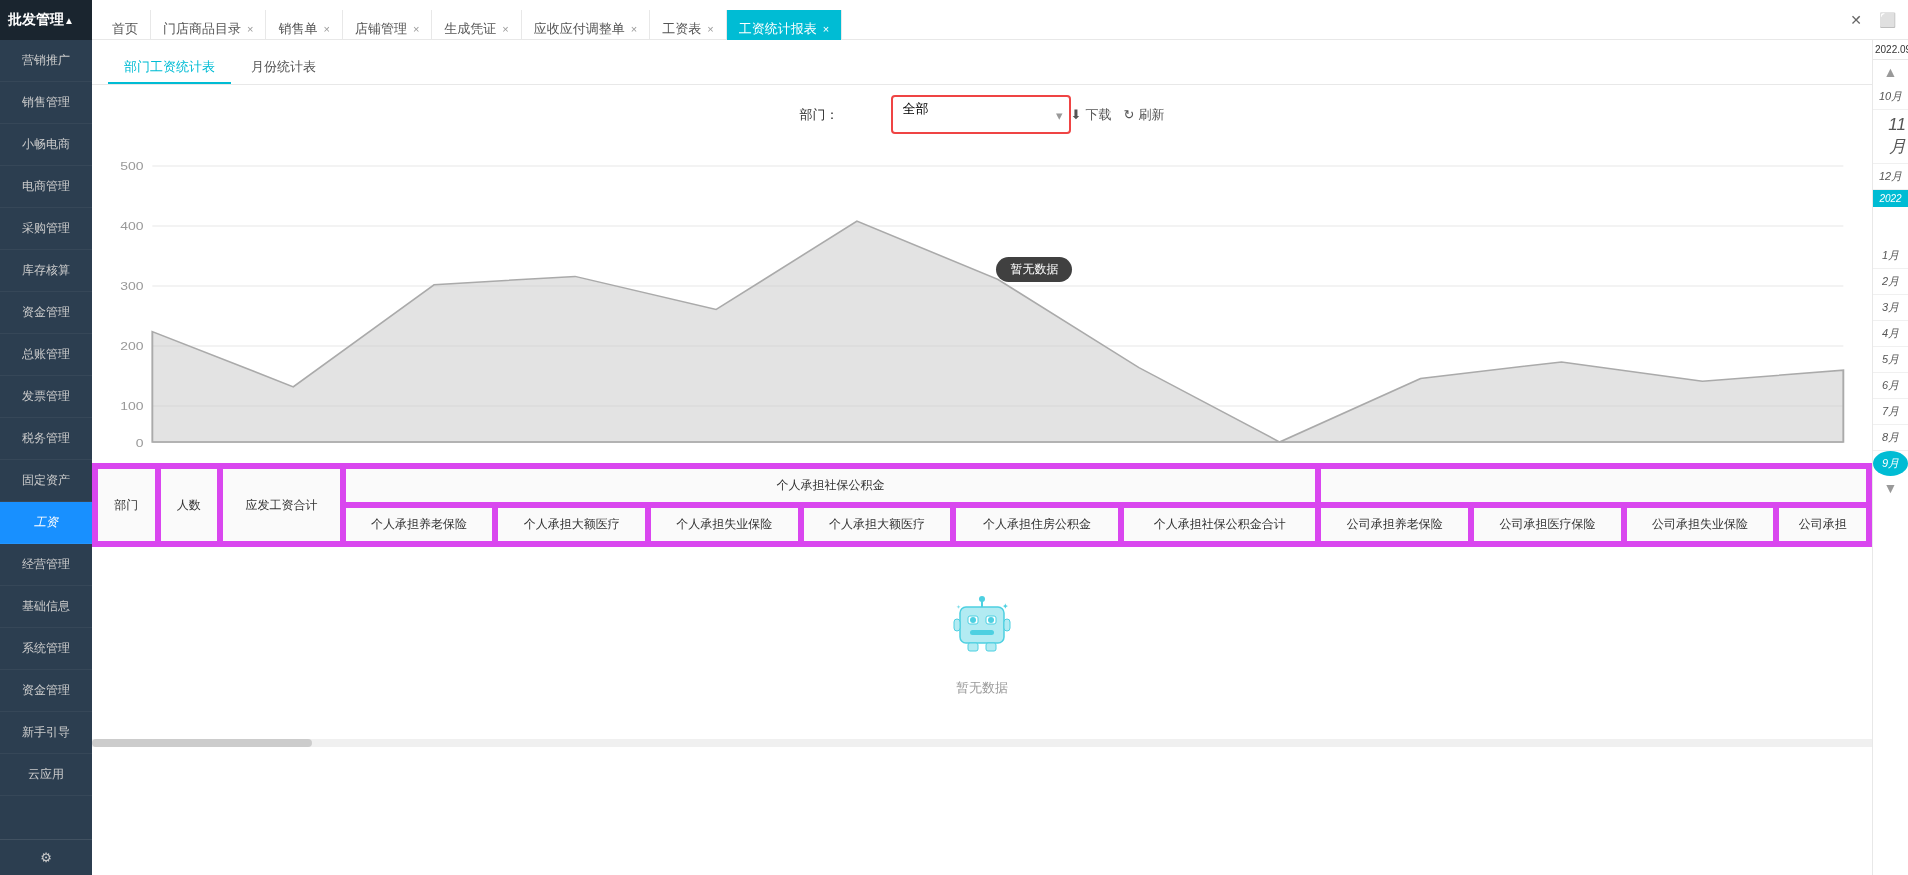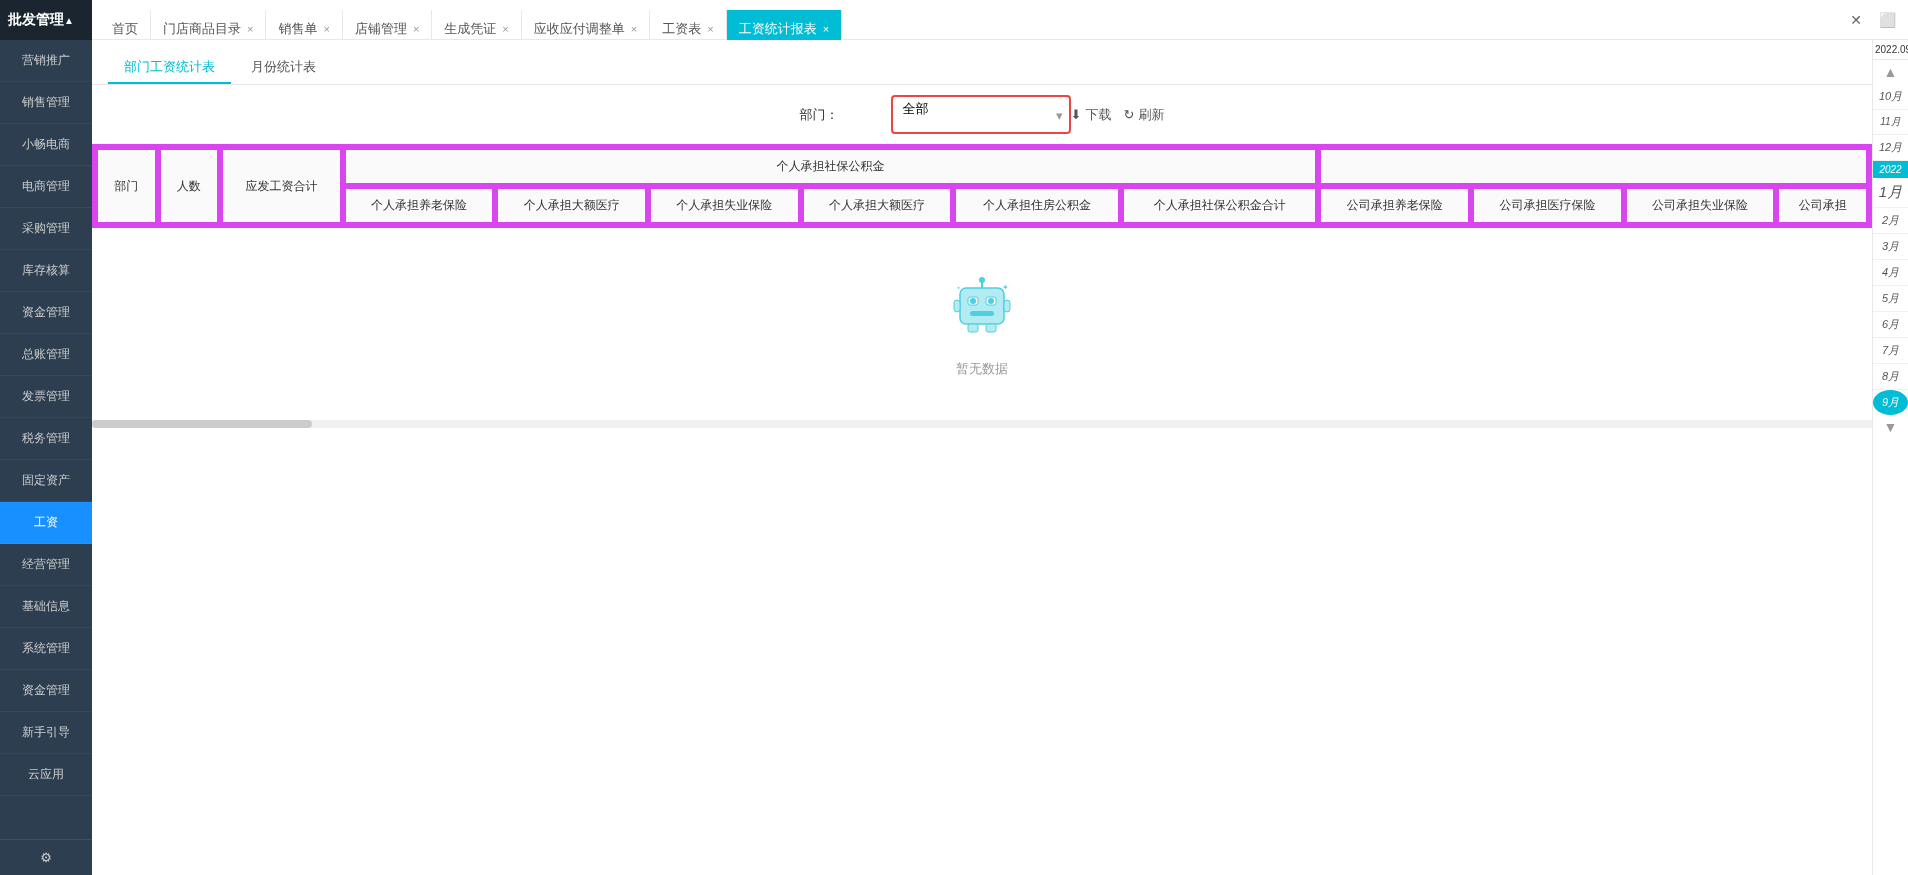--- a/index.html
+++ b/index.html
@@ -26,21 +26,21 @@
     }
     .sidebar-header-arrow { font-size: 10px; }
     .sidebar-item {
       color: #ccc;
       padding: 12px 8px;
       text-align: center;
       cursor: pointer;
       font-size: 12px;
       border-bottom: 1px solid rgba(255,255,255,0.05);
     }
-    .sidebar-item.active { background: #1890ff; color: #fff; }
+    .sidebar-item.active { background: #1890ff; color: #fff; font-style: italic; }
     .sidebar-bottom {
       margin-top: auto;
       border-top: 1px solid rgba(255,255,255,0.1);
       padding: 10px;
       text-align: center;
       color: #ccc;
       cursor: pointer;
     }
 
     
@@ -330,20 +330,43 @@
             <span>⬇</span>
             <span>下载</span>
           </div>
           <div class="toolbar-btn">
             <span>↻</span>
             <span>刷新</span>
           </div>
         </div>
       </div>
 
+      <div class="chart-area">
+        <div class="chart-svg-container">
+          <svg width="100%" height="300" viewBox="0 0 1380 300" preserveAspectRatio="none">
+
+            <text x="28" y="18" font-size="11" fill="#999" text-anchor="end">500</text>
+            <text x="28" y="78" font-size="11" fill="#999" text-anchor="end">400</text>
+            <text x="28" y="138" font-size="11" fill="#999" text-anchor="end">300</text>
+            <text x="28" y="198" font-size="11" fill="#999" text-anchor="end">200</text>
+            <text x="28" y="258" font-size="11" fill="#999" text-anchor="end">100</text>
+            <text x="28" y="295" font-size="11" fill="#999" text-anchor="end">0</text>
+
+            <line x1="35" y1="14" x2="1370" y2="14" stroke="#e8e8e8" stroke-width="1"></line>
+            <line x1="35" y1="74" x2="1370" y2="74" stroke="#e8e8e8" stroke-width="1"></line>
+            <line x1="35" y1="134" x2="1370" y2="134" stroke="#e8e8e8" stroke-width="1"></line>
+            <line x1="35" y1="194" x2="1370" y2="194" stroke="#e8e8e8" stroke-width="1"></line>
+            <line x1="35" y1="254" x2="1370" y2="254" stroke="#e8e8e8" stroke-width="1"></line>
+            <line x1="35" y1="290" x2="1370" y2="290" stroke="#999" stroke-width="1"></line>
+
+            <polygon points="35,290 35,179.6 146.25,234.8 257.5,132.7 368.75,124.4 480,157.5 591.25,69.2 702.5,127.3 813.75,215.5 925,290 1036.25,226.5 1147.5,209.9 1258.75,229.3 1370,218.2 1370,290" fill="rgba(200,200,200,0.5)" stroke="#aaa" stroke-width="1.5"></polygon>
+          </svg>
+          <div class="no-data-tooltip">暂无数据</div>
+        </div>
+      </div>
 
       <div class="table-container">
         <table class="data-table">
           <thead>
             <tr>
               <th rowspan="2">部门</th>
               <th rowspan="2">人数</th>
               <th rowspan="2">应发工资合计</th>
               <th colspan="6">个人承担社保公积金</th>
               <th colspan="4"></th>
@@ -394,24 +417,24 @@
           <div style="height:8px;background:#ccc;border-radius:4px;width:220px;margin-left:0;"></div>
         </div>
       </div>
     </div>
 
     <div class="right-sidebar">
       <div style="padding:4px 2px;font-size:10px;color:#333;text-align:center;border-bottom:1px solid #e8e8e8;width:100%;cursor:pointer;">2022.09</div>
       <div class="calendar-arrow">▲</div>
       <div id="calendar-months-container" style="width:100%;display:flex;flex-direction:column;align-items:center;font-style:italic;">
           <div style="font-size: 11px; color: rgb(85, 85, 85); padding: 5px 2px; text-align: center; width: 100%; cursor: pointer; border-bottom: 1px solid rgb(240, 240, 240);">10月</div>
-          <div style="font-size: 10px; color: rgb(85, 85, 85); padding: 5px 2px; text-align: center; width: 100%; cursor: pointer; border-bottom: 1px solid rgb(240, 240, 240);">11月</div>
+          <div style="font-size: 17px; color: rgb(85, 85, 85); padding: 5px 2px; text-align: right; width: 100%; cursor: pointer; border-bottom: 1px solid rgb(240, 240, 240);">11月</div>
           <div style="font-size: 11px; color: rgb(85, 85, 85); padding: 5px 2px; text-align: center; width: 100%; cursor: pointer; border-bottom: 1px solid rgb(240, 240, 240);">12月</div>
           <div style="background: rgb(0, 188, 212); color: rgb(255, 255, 255); font-size: 10px; padding: 3px 2px; text-align: center; width: 100%; cursor: pointer;">2022</div>
-          <div style="font-size: 15px; color: rgb(85, 85, 85); padding: 5px 2px; text-align: center; width: 100%; cursor: pointer; border-bottom: 1px solid rgb(240, 240, 240);">1月</div>
+          <div style="font-size: 11px; color: rgb(85, 85, 85); padding: 5px 2px; text-align: center; width: 100%; cursor: pointer; border-bottom: 1px solid rgb(240, 240, 240); margin-top: 36px;">1月</div>
           <div style="font-size: 11px; color: rgb(85, 85, 85); padding: 5px 2px; text-align: center; width: 100%; cursor: pointer; border-bottom: 1px solid rgb(240, 240, 240);">2月</div>
           <div style="font-size: 11px; color: rgb(85, 85, 85); padding: 5px 2px; text-align: center; width: 100%; cursor: pointer; border-bottom: 1px solid rgb(240, 240, 240);">3月</div>
           <div style="font-size: 11px; color: rgb(85, 85, 85); padding: 5px 2px; text-align: center; width: 100%; cursor: pointer; border-bottom: 1px solid rgb(240, 240, 240);">4月</div>
           <div style="font-size: 11px; color: rgb(85, 85, 85); padding: 5px 2px; text-align: center; width: 100%; cursor: pointer; border-bottom: 1px solid rgb(240, 240, 240);">5月</div>
           <div style="font-size: 11px; color: rgb(85, 85, 85); padding: 5px 2px; text-align: center; width: 100%; cursor: pointer; border-bottom: 1px solid rgb(240, 240, 240);">6月</div>
           <div style="font-size: 11px; color: rgb(85, 85, 85); padding: 5px 2px; text-align: center; width: 100%; cursor: pointer; border-bottom: 1px solid rgb(240, 240, 240);">7月</div>
           <div style="font-size: 11px; color: rgb(85, 85, 85); padding: 5px 2px; text-align: center; width: 100%; cursor: pointer; border-bottom: 1px solid rgb(240, 240, 240);">8月</div>
           <div style="background: rgb(0, 188, 212); color: rgb(255, 255, 255); font-size: 11px; padding: 5px 2px; text-align: center; width: 100%; cursor: pointer; border-radius: 50%;">9月</div>
         </div>
       <div class="calendar-arrow">▼</div>

